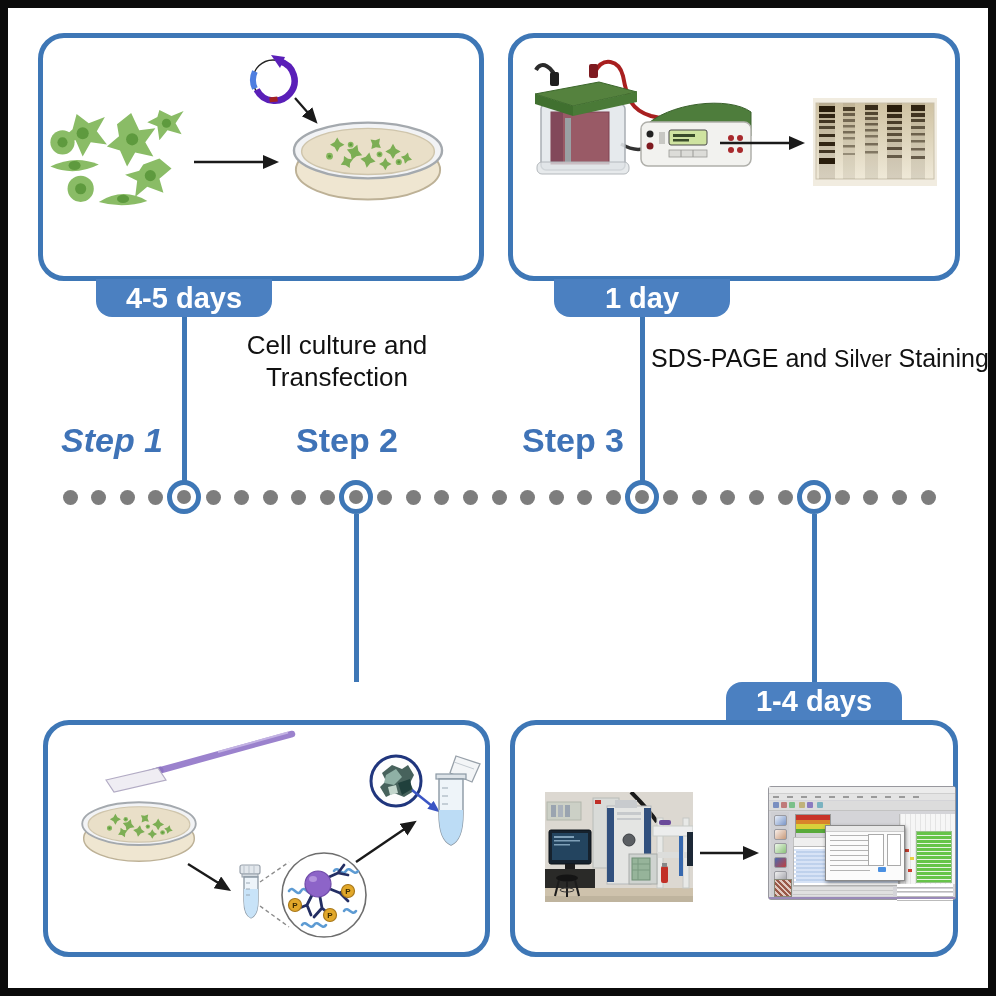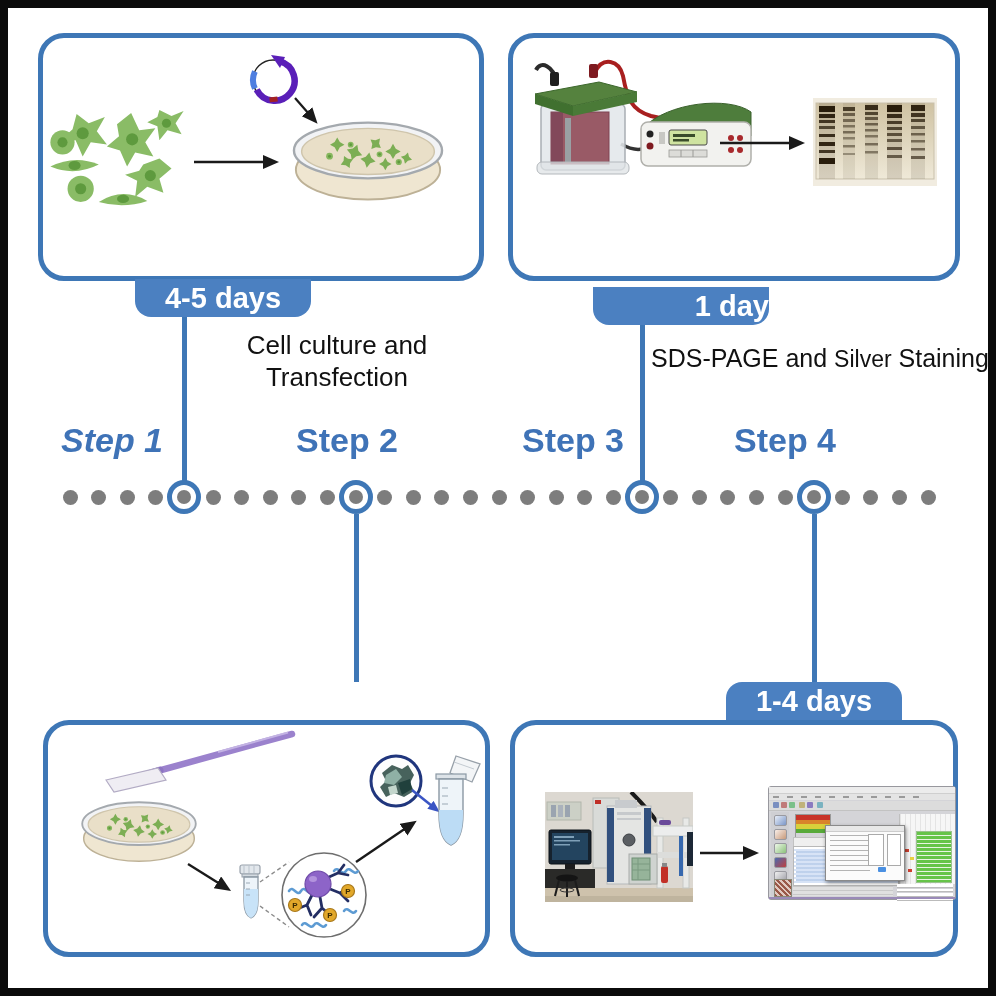--- a/index.html
+++ b/index.html
@@ -6,24 +6,24 @@
   html,body{margin:0;padding:0;background:#ffffff;font-family:"Liberation Sans",sans-serif;}
   #fig{position:relative;width:996px;height:996px;background:#ffffff;overflow:hidden;}
   #frame{position:absolute;inset:0;border:8px solid #0b0b0b;z-index:60;pointer-events:none;}
   .panel{position:absolute;border:5px solid var(--accent,#3e77b6);border-radius:26px;background:#fff;box-sizing:border-box;}
   #panel-1{left:38px;top:33px;width:446px;height:248px;}
   #panel-2{left:508px;top:33px;width:452px;height:248px;}
   #panel-3{left:43px;top:720px;width:447px;height:237px;}
   #panel-4{left:510px;top:720px;width:448px;height:237px;}
   .badge{position:absolute;width:176px;height:38px;background:var(--badge,#4b80c1);color:#fff;
          font-size:29px;font-weight:bold;text-align:center;line-height:38px;z-index:10;}
-  .badge.top{border-radius:0 0 16px 16px;margin-left:39px;}
+  .badge.top{border-radius:0 0 16px 16px;}
   .badge.bottom{border-radius:16px 16px 0 0;}
   #badge-1{left:96px;top:279px;}
-  #badge-3{left:554px;top:287px;text-align:right;}
+  #badge-3{left:554px;top:279px;}
   #badge-2{left:268px;top:682px;}
   #badge-4{left:726px;top:682px;}
   .connector{position:absolute;width:5px;background:var(--accent,#3e77b6);}
   #conn-1{left:181.5px;top:315px;height:166px;}
   #conn-3{left:639.5px;top:315px;height:166px;}
   #conn-2{left:353.5px;top:514px;height:168px;}
   #conn-4{left:811.5px;top:514px;height:168px;}
   .tl-dot{position:absolute;top:490px;width:15px;height:15px;border-radius:50%;background:var(--dot,#7d7d7d);}
   .tl-ring{position:absolute;top:480px;width:24px;height:24px;border:5px solid var(--accent,#3e77b6);
            border-radius:50%;background:#fff;display:flex;align-items:center;justify-content:center;z-index:5;}
@@ -178,21 +178,20 @@
   <div class="tl-ring" id="ring-3">
       <span class="tl-ring-dot"></span>
     </div>
   <div class="tl-ring" id="ring-4">
       <span class="tl-ring-dot"></span>
     </div>
 
   <div class="step-label" id="step-label-1">Step 1</div>
   <div class="step-label" id="step-label-2">Step 2</div>
   <div class="step-label" id="step-label-3">Step 3</div>
-  <div class="step-label" id="step-label-4">Step 4</div>
 
   <div class="desc" id="desc-1">
     <span>Cell culture and</span><br>
     <span>Transfection</span>
   </div>
   <div class="desc" id="desc-3">
     <span>SDS-PAGE and </span><span class="emph">Silver</span><span> Staining</span>
   </div>
 
   <svg class="art" style="left:46px;top:104px" width="142" height="106" viewBox="0 0 140 105">

